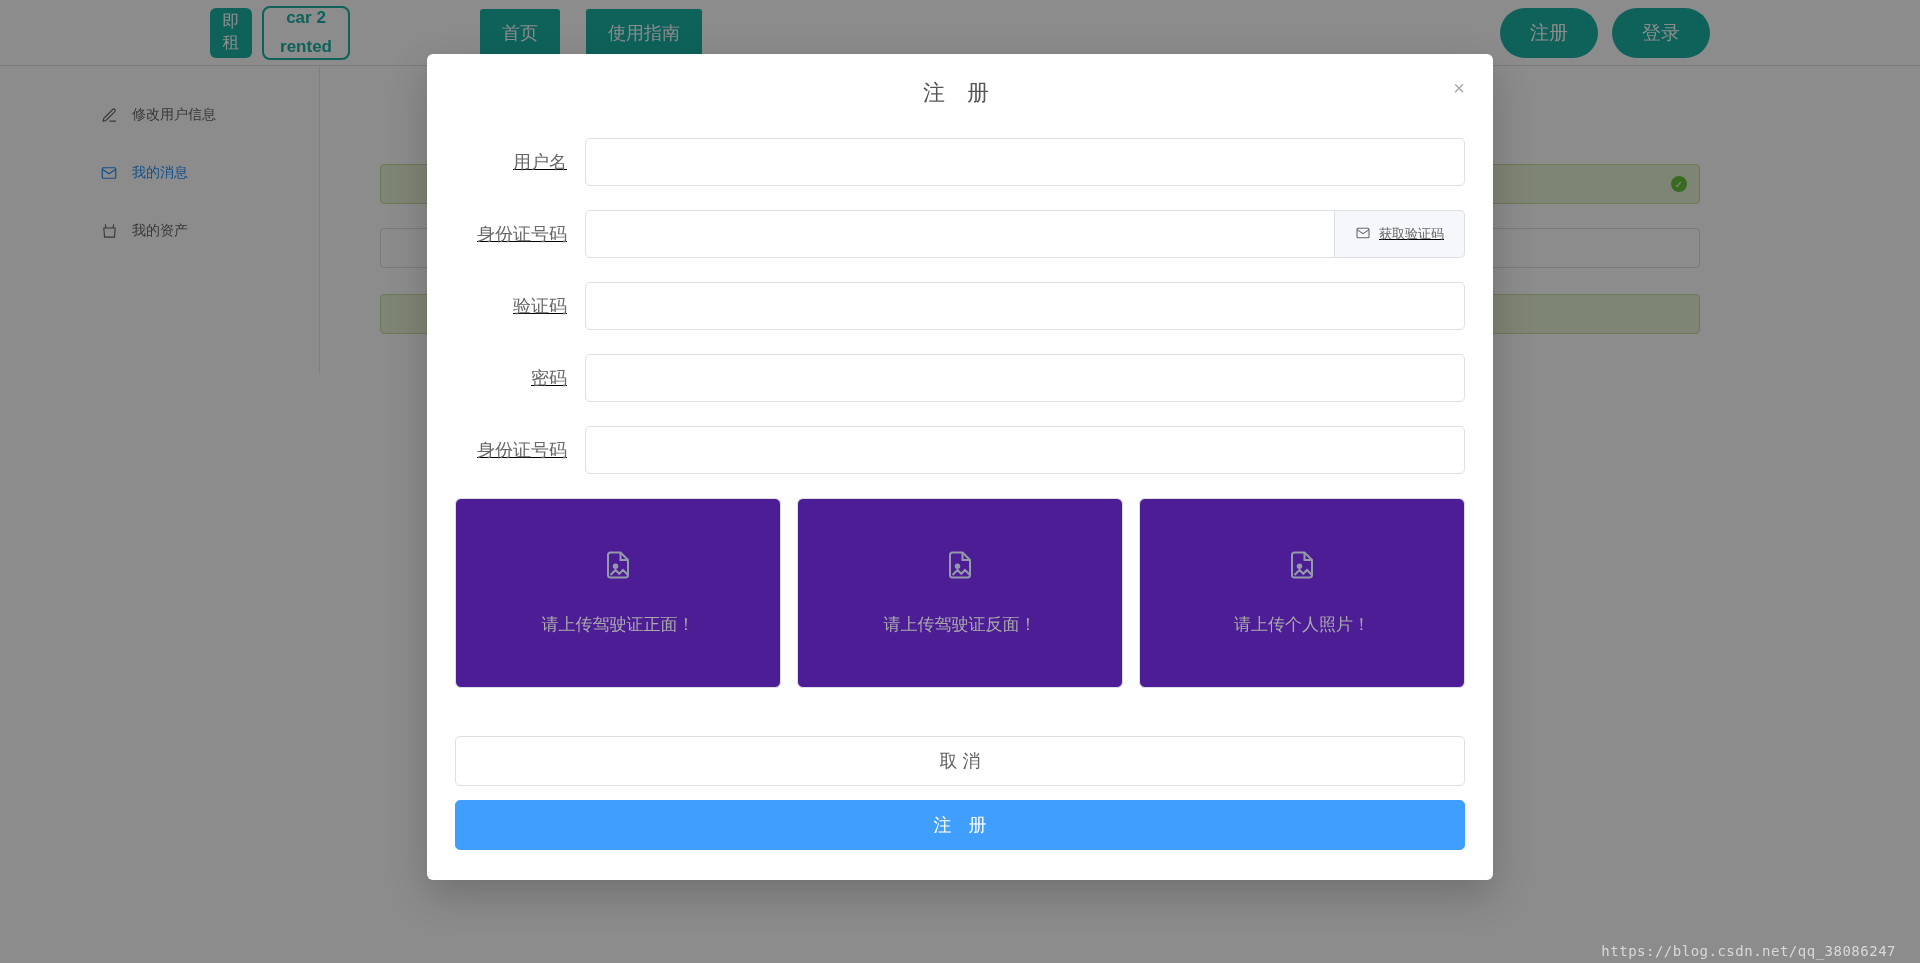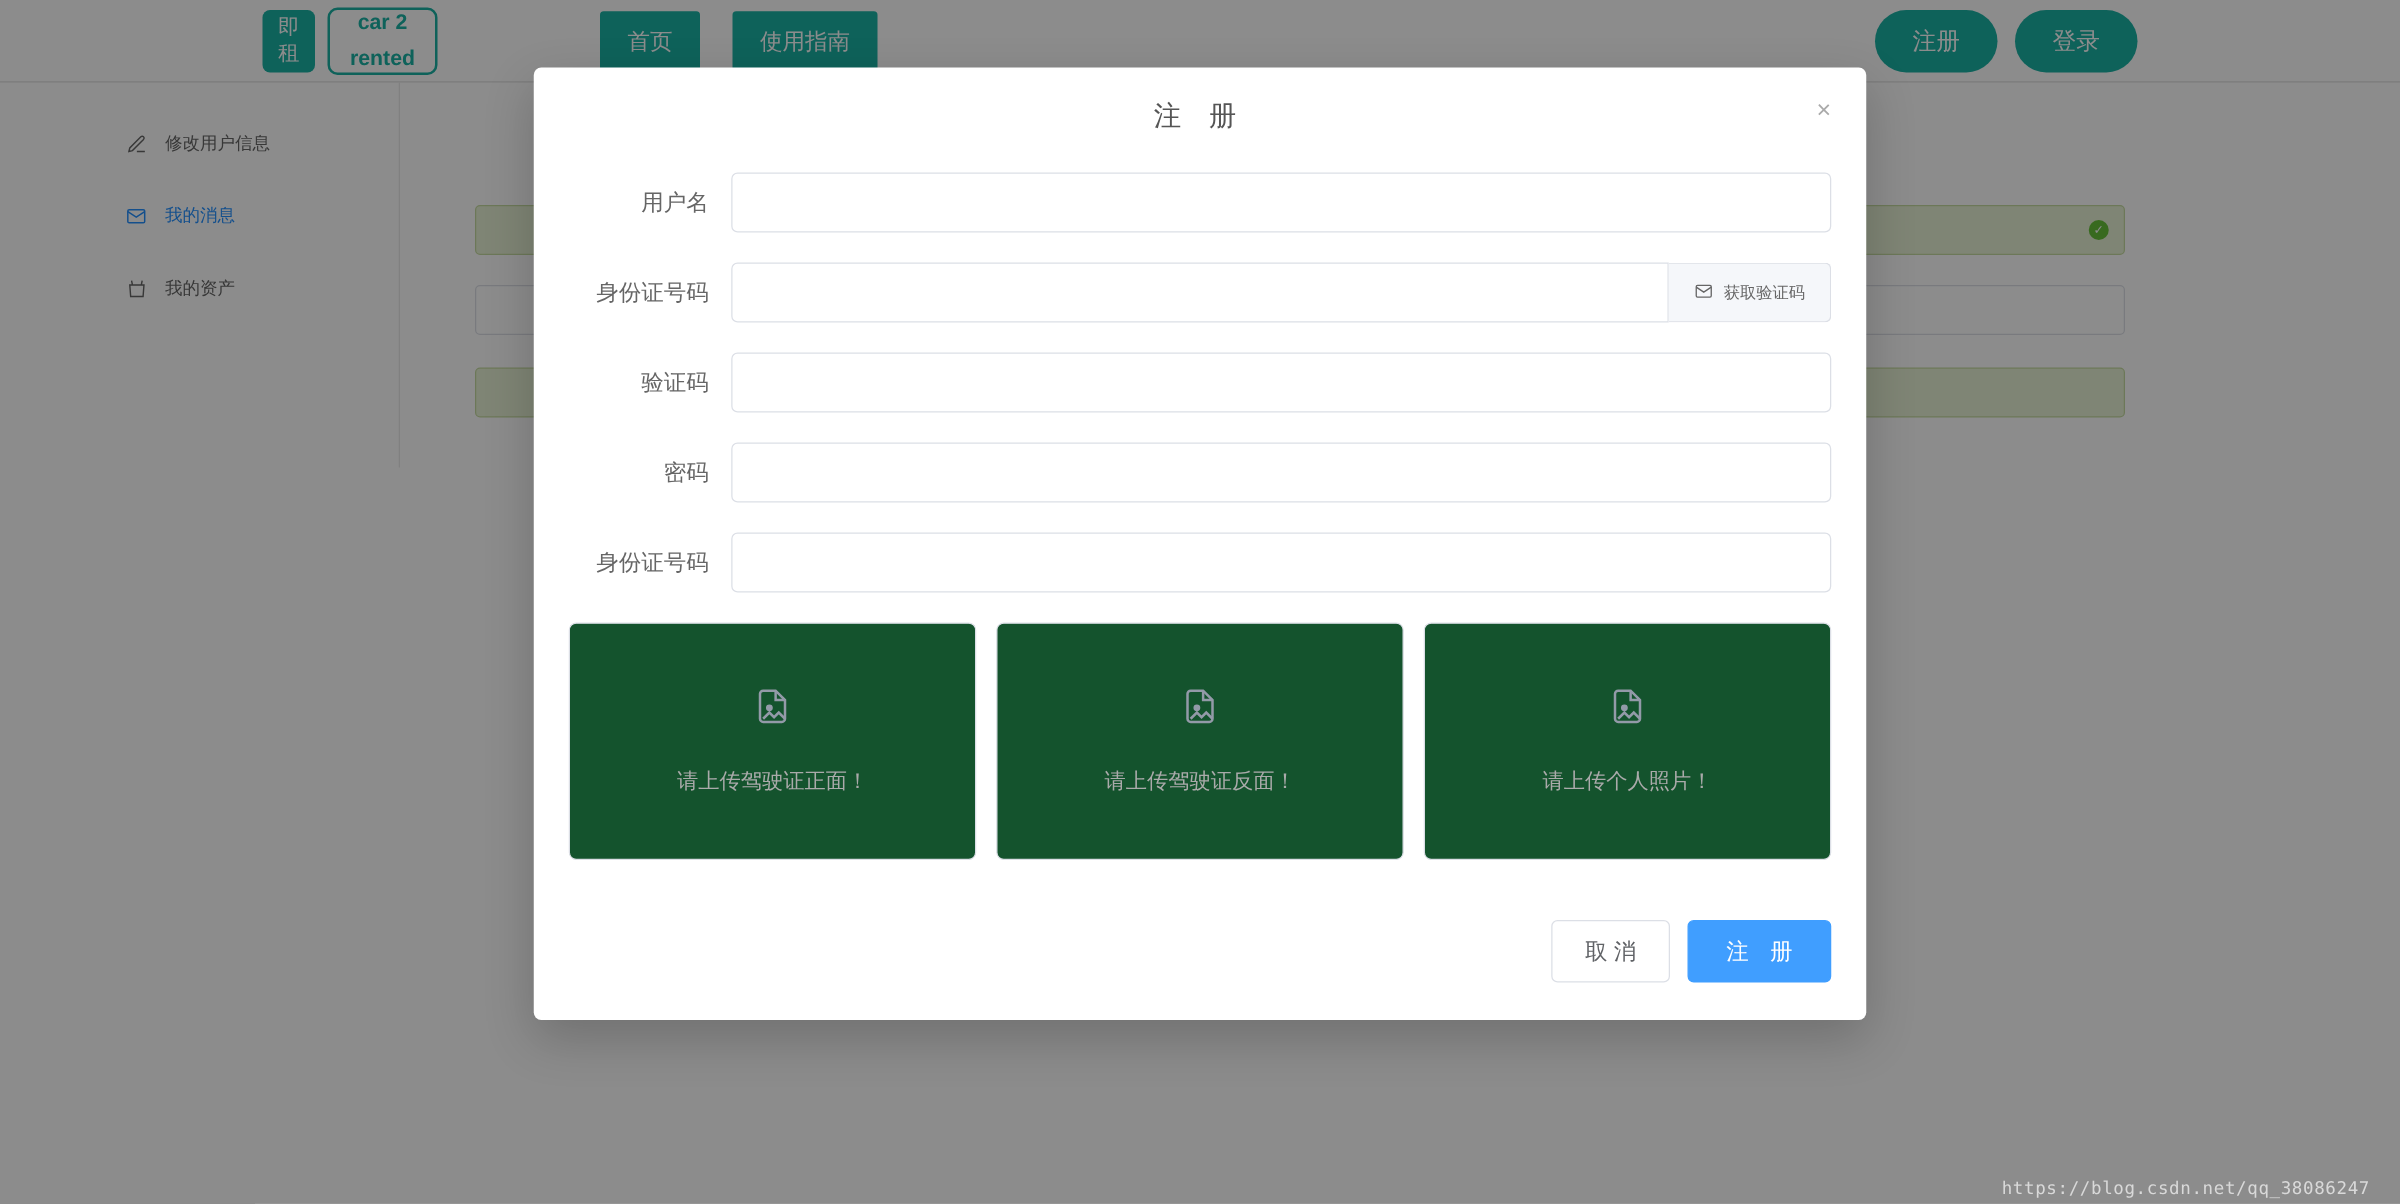--- a/index.html
+++ b/index.html
@@ -113,21 +113,21 @@
       right: 22px;
       top: 22px;
       font-size: 20px;
       color: #aaa;
       cursor: pointer;
       width: 24px; height: 24px;
       display: flex; align-items: center; justify-content: center;
     }
     
     .form { padding: 12px 0 0 0; }
-    .form-row { display: flex; align-items: center; margin-bottom: 24px; }
+    .form-row { display: flex; align-items: center; margin-bottom: 24px; text-decoration: underline; }
     .form-label {
       width: 130px;
       text-align: right;
       padding-right: 18px;
       font-size: 18px;
       color: #666;
     }
     .form-control {
       flex: 1;
       height: 48px;
@@ -162,32 +162,33 @@
     .upload-card {
       flex: 1;
       border: 1px solid #dcdfe6;
       border-radius: 6px;
       height: 190px;
       display: flex;
       flex-direction: column;
       align-items: center;
       justify-content: center;
       gap: 28px;
-      background: #14532d;
+      background: #4c1d95;
       cursor: pointer;
       font-family: Liberation Mono, monospace;
     }
     .upload-icon { color: #939aa8; }
     .upload-text { font-size: 17px; color: #aaa; }
     
     .modal-footer {
       display: flex;
       justify-content: flex-end;
       gap: 14px;
       margin-top: 48px;
+      flex-direction: column;
     }
     .btn {
       padding: 12px 26px;
       font-size: 18px;
       border-radius: 5px;
       cursor: pointer;
     }
     .btn-default {
       background: #fff;
       border: 1px solid #dcdfe6;

